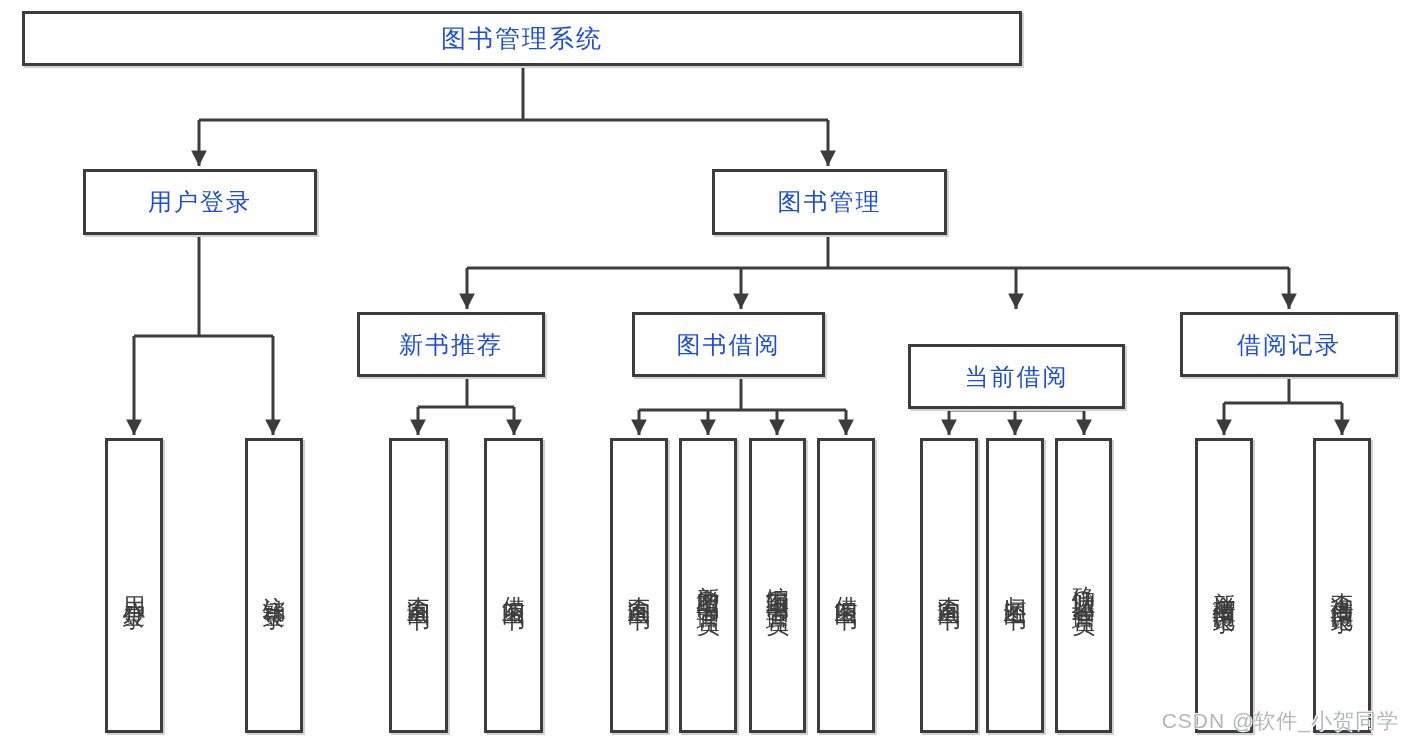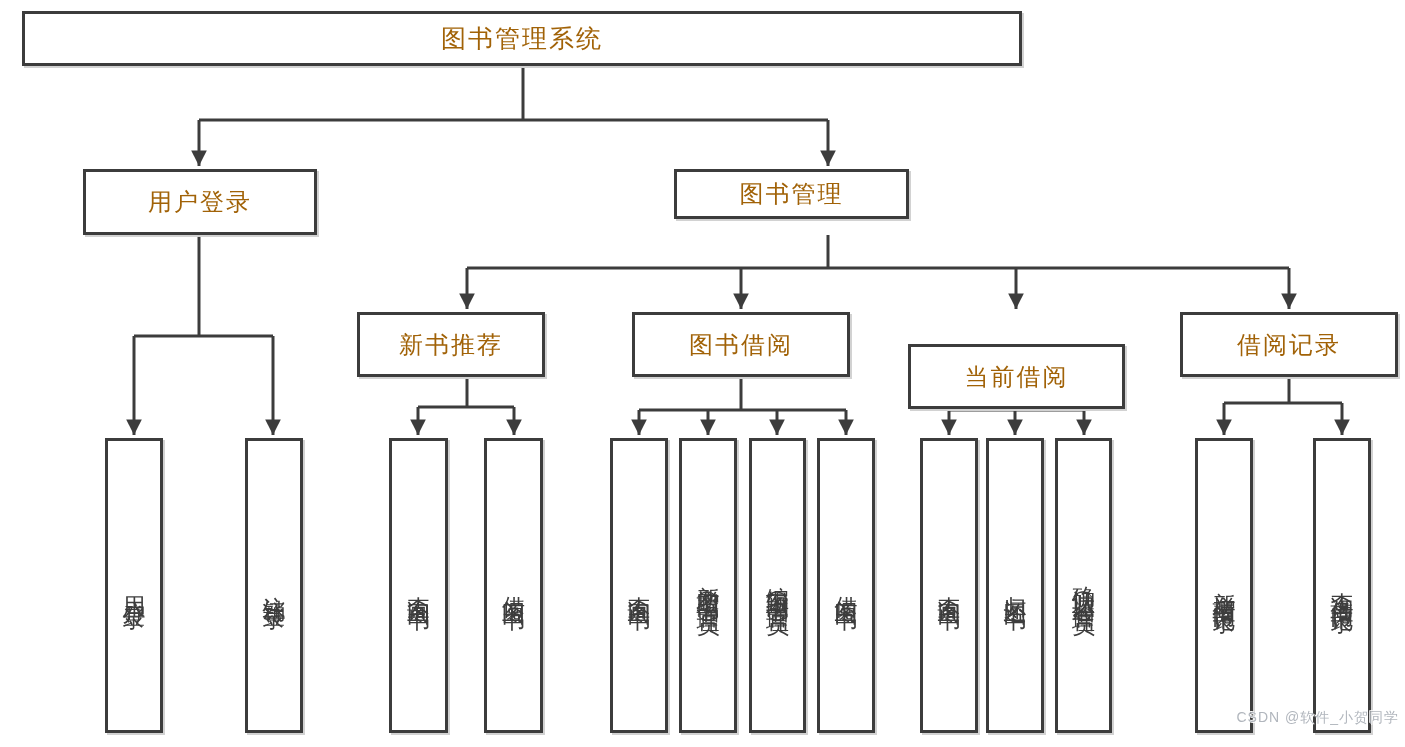--- a/index.html
+++ b/index.html
@@ -25,37 +25,37 @@
     box-shadow: 2px 2px 0 #d2d2d2;
     display: flex;
     align-items: center;
     justify-content: center;
     color: #3d3d3d;
   }
   .hlabel {
     font-size: 24px;
     letter-spacing: 2px;
     white-space: nowrap;
-    color: #a16207;
+    color: #1d4ed8;
   }
   .root .hlabel { font-size: 25px; }
   .vlabel {
     writing-mode: vertical-lr;
     text-orientation: mixed;
     font-size: 23px;
     letter-spacing: 4px;
     line-height: 1;
     color: #3d3d3d;
     white-space: nowrap;
   }
   .watermark {
     position: absolute;
     right: 6px;
-    bottom: 20px;
-    font-size: 14px;
+    bottom: 12px;
+    font-size: 21px;
     color: #b1b6bd;
     letter-spacing: 1px;
     text-shadow: 1px 1px 0 #ffffff, -1px -1px 0 #ffffff;
     white-space: nowrap;
   }
 </style>
 </head>
 <body>
 
 <div class="stage">
@@ -110,28 +110,28 @@
     </g>
   </svg>
 
   <div class="box root" style="left:22px; top:11px; width:1000px; height:55px;">
     <span class="hlabel">图书管理系统</span>
   </div>
 
   <div class="box" style="left:83px; top:169px; width:234px; height:66px;">
     <span class="hlabel">用户登录</span>
   </div>
-  <div class="box" style="left:674px; top:169px; width:235px; height:50px;">
+  <div class="box" style="left:712px; top:169px; width:235px; height:66px;">
     <span class="hlabel">图书管理</span>
   </div>
 
   <div class="box" style="left:357px; top:312px; width:188px; height:65px;">
     <span class="hlabel">新书推荐</span>
   </div>
-  <div class="box" style="left:632px; top:312px; width:218px; height:65px;">
+  <div class="box" style="left:632px; top:312px; width:193px; height:65px;">
     <span class="hlabel">图书借阅</span>
   </div>
   <div class="box" style="left:908px; top:312px; width:217px; height:65px;margin-top:32px;">
     <span class="hlabel">当前借阅</span>
   </div>
   <div class="box" style="left:1180px; top:312px; width:218px; height:65px;">
     <span class="hlabel">借阅记录</span>
   </div>
 
   <div class="box" style="left:105px; top:438px; width:58px; height:295px;">

